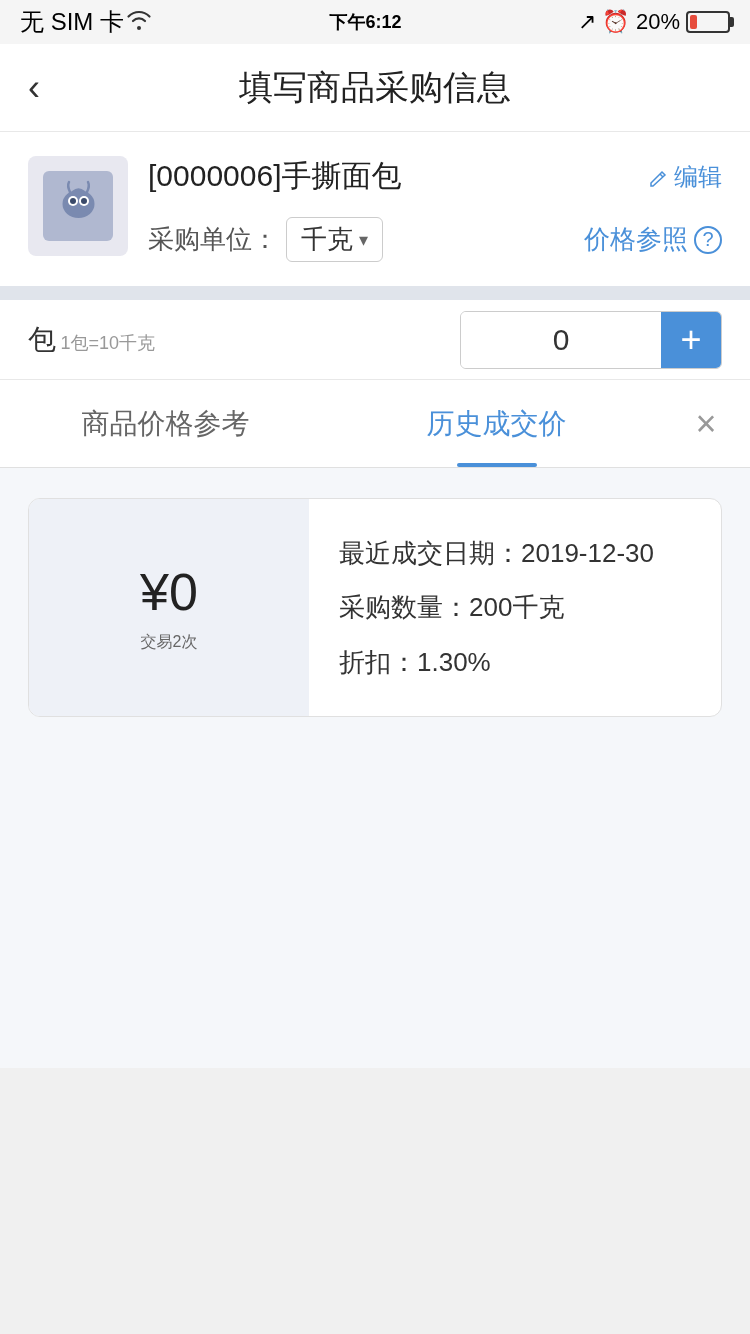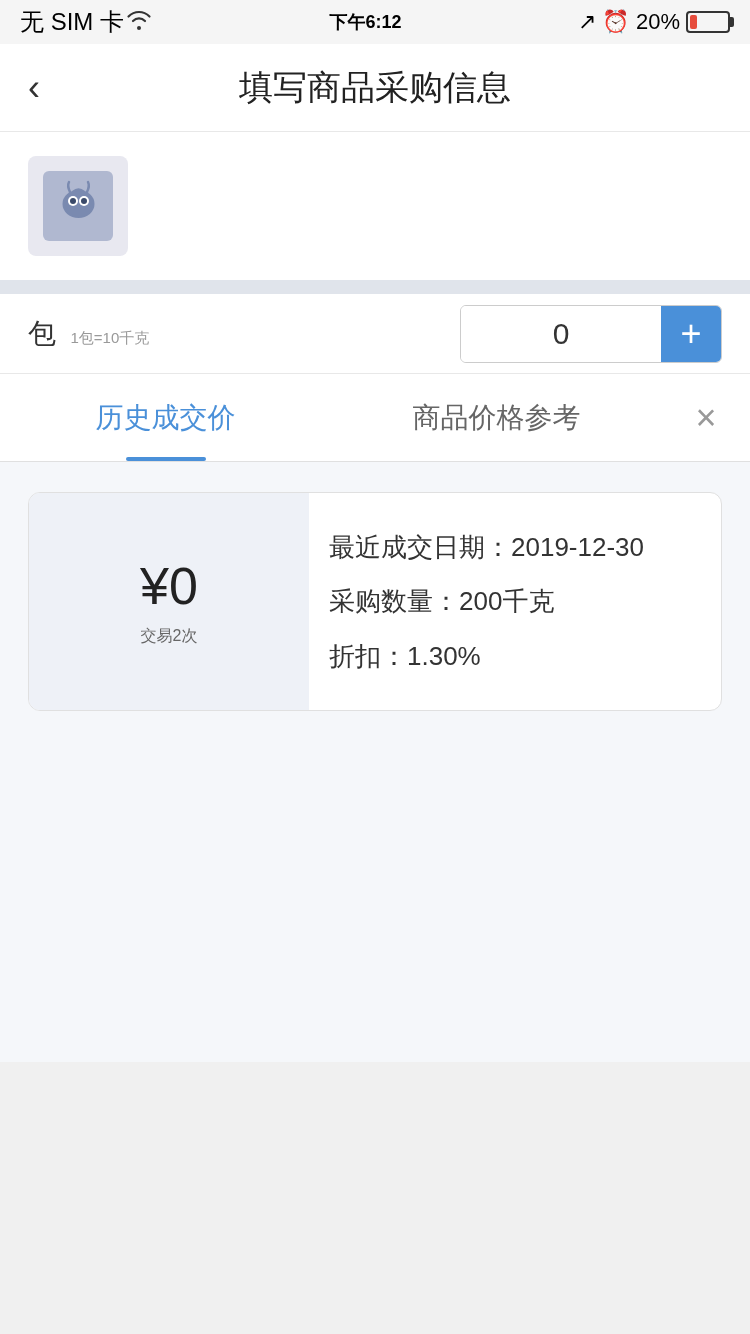--- a/index.html
+++ b/index.html
@@ -181,23 +181,22 @@
       align-items: center;
       justify-content: space-between;
       border-bottom: 1px solid #e8e8e8;
     }
     .quantity-unit {
       font-size: 28px;
       color: #333;
       font-weight: 500;
     }
     .quantity-unit-sub {
-      font-size: 15px;
+      font-size: 18px;
       color: #999;
-      margin-left: 10px;
     }
     .quantity-input-group {
       display: flex;
       align-items: center;
       border: 1px solid #ccc;
       border-radius: 6px;
       overflow: hidden;
     }
     .quantity-input {
       width: 200px;
@@ -295,21 +294,21 @@
       font-weight: 400;
       color: #222;
     }
     .history-count {
       font-size: 16px;
       color: #666;
       margin-top: 10px;
     }
     .history-right {
       flex: 1;
-      padding: 36px 20px;
+      padding: 36px 30px;
       display: flex;
       flex-direction: column;
       gap: 18px;
       justify-content: center;
     }
     .history-detail-row {
       font-size: 26px;
       color: #333;
       line-height: 1.4;
     }
@@ -355,43 +354,68 @@
             <circle cx="33" cy="27" r="5" fill="#fff"></circle>
             <circle cx="22" cy="27" r="3" fill="#3a4a6a"></circle>
             <circle cx="33" cy="27" r="3" fill="#3a4a6a"></circle>
             <path d="M22 18 Q27.5 13 33 18" stroke="#7a8ab0" stroke-width="2.5" fill="none"></path>
             <path d="M19 18 Q16 12 18 8" stroke="#7a8ab0" stroke-width="2.5" fill="none" stroke-linecap="round"></path>
             <path d="M36 18 Q39 12 37 8" stroke="#7a8ab0" stroke-width="2.5" fill="none" stroke-linecap="round"></path>
           </svg>
         </span>
       </div>
     </div>
+    <div class="product-info">
+      <div class="product-name-row">
+        <span class="product-name">[0000006]手撕面包</span>
+        <span class="edit-link">
+          <svg width="22" height="22" viewBox="0 0 22 22" fill="none" style="vertical-align:middle;">
+            <path d="M3 17L14 6l3 3L5 20H3v-3z" stroke="#4a90d9" stroke-width="1.5" fill="none"></path>
+            <path d="M12 8l3 3" stroke="#4a90d9" stroke-width="1.5"></path>
+          </svg>
+          <span>编辑</span>
+        </span>
+      </div>
+      <div class="product-unit-row">
+        <div style="display:flex;align-items:center;gap:8px;">
+          <span class="unit-label">采购单位：</span>
+          <div class="unit-select">
+            <span>千克</span>
+            <span style="font-size:18px;color:#666;">▾</span>
+          </div>
+        </div>
+        <div class="price-ref">
+          <span>价格参照</span>
+          <span style="width:28px;height:28px;border:2px solid #4a90d9;border-radius:50%;display:inline-flex;align-items:center;justify-content:center;font-size:20px;">?</span>
+        </div>
+      </div>
+    </div>
   </div>
 </div>
 
 <div class="divider-bar"></div>
 
 <div class="quantity-row">
   <div>
     <span class="quantity-unit">包</span>
     <span class="quantity-unit-sub">1包=10千克</span>
   </div>
   <div class="quantity-input-group">
     <input class="quantity-input" type="text" value="0" style="">
     <div class="quantity-plus">+</div>
   </div>
 </div>
 
 <div class="tabs-bar">
+  <div class="tab-item">
+    <span>商品价格参考</span>
+  </div>
   <div class="tab-item active">
     <span>历史成交价</span>
     <div class="tab-underline"></div>
-  </div>
-  <div class="tab-item">
-    <span>商品价格参考</span>
   </div>
   <div class="tab-close">×</div>
 </div>
 
 <div class="content-area">
   <div class="history-card">
     <div class="history-left">
       <div class="history-price">¥0</div>
       <div class="history-count">交易2次</div>
     </div>

